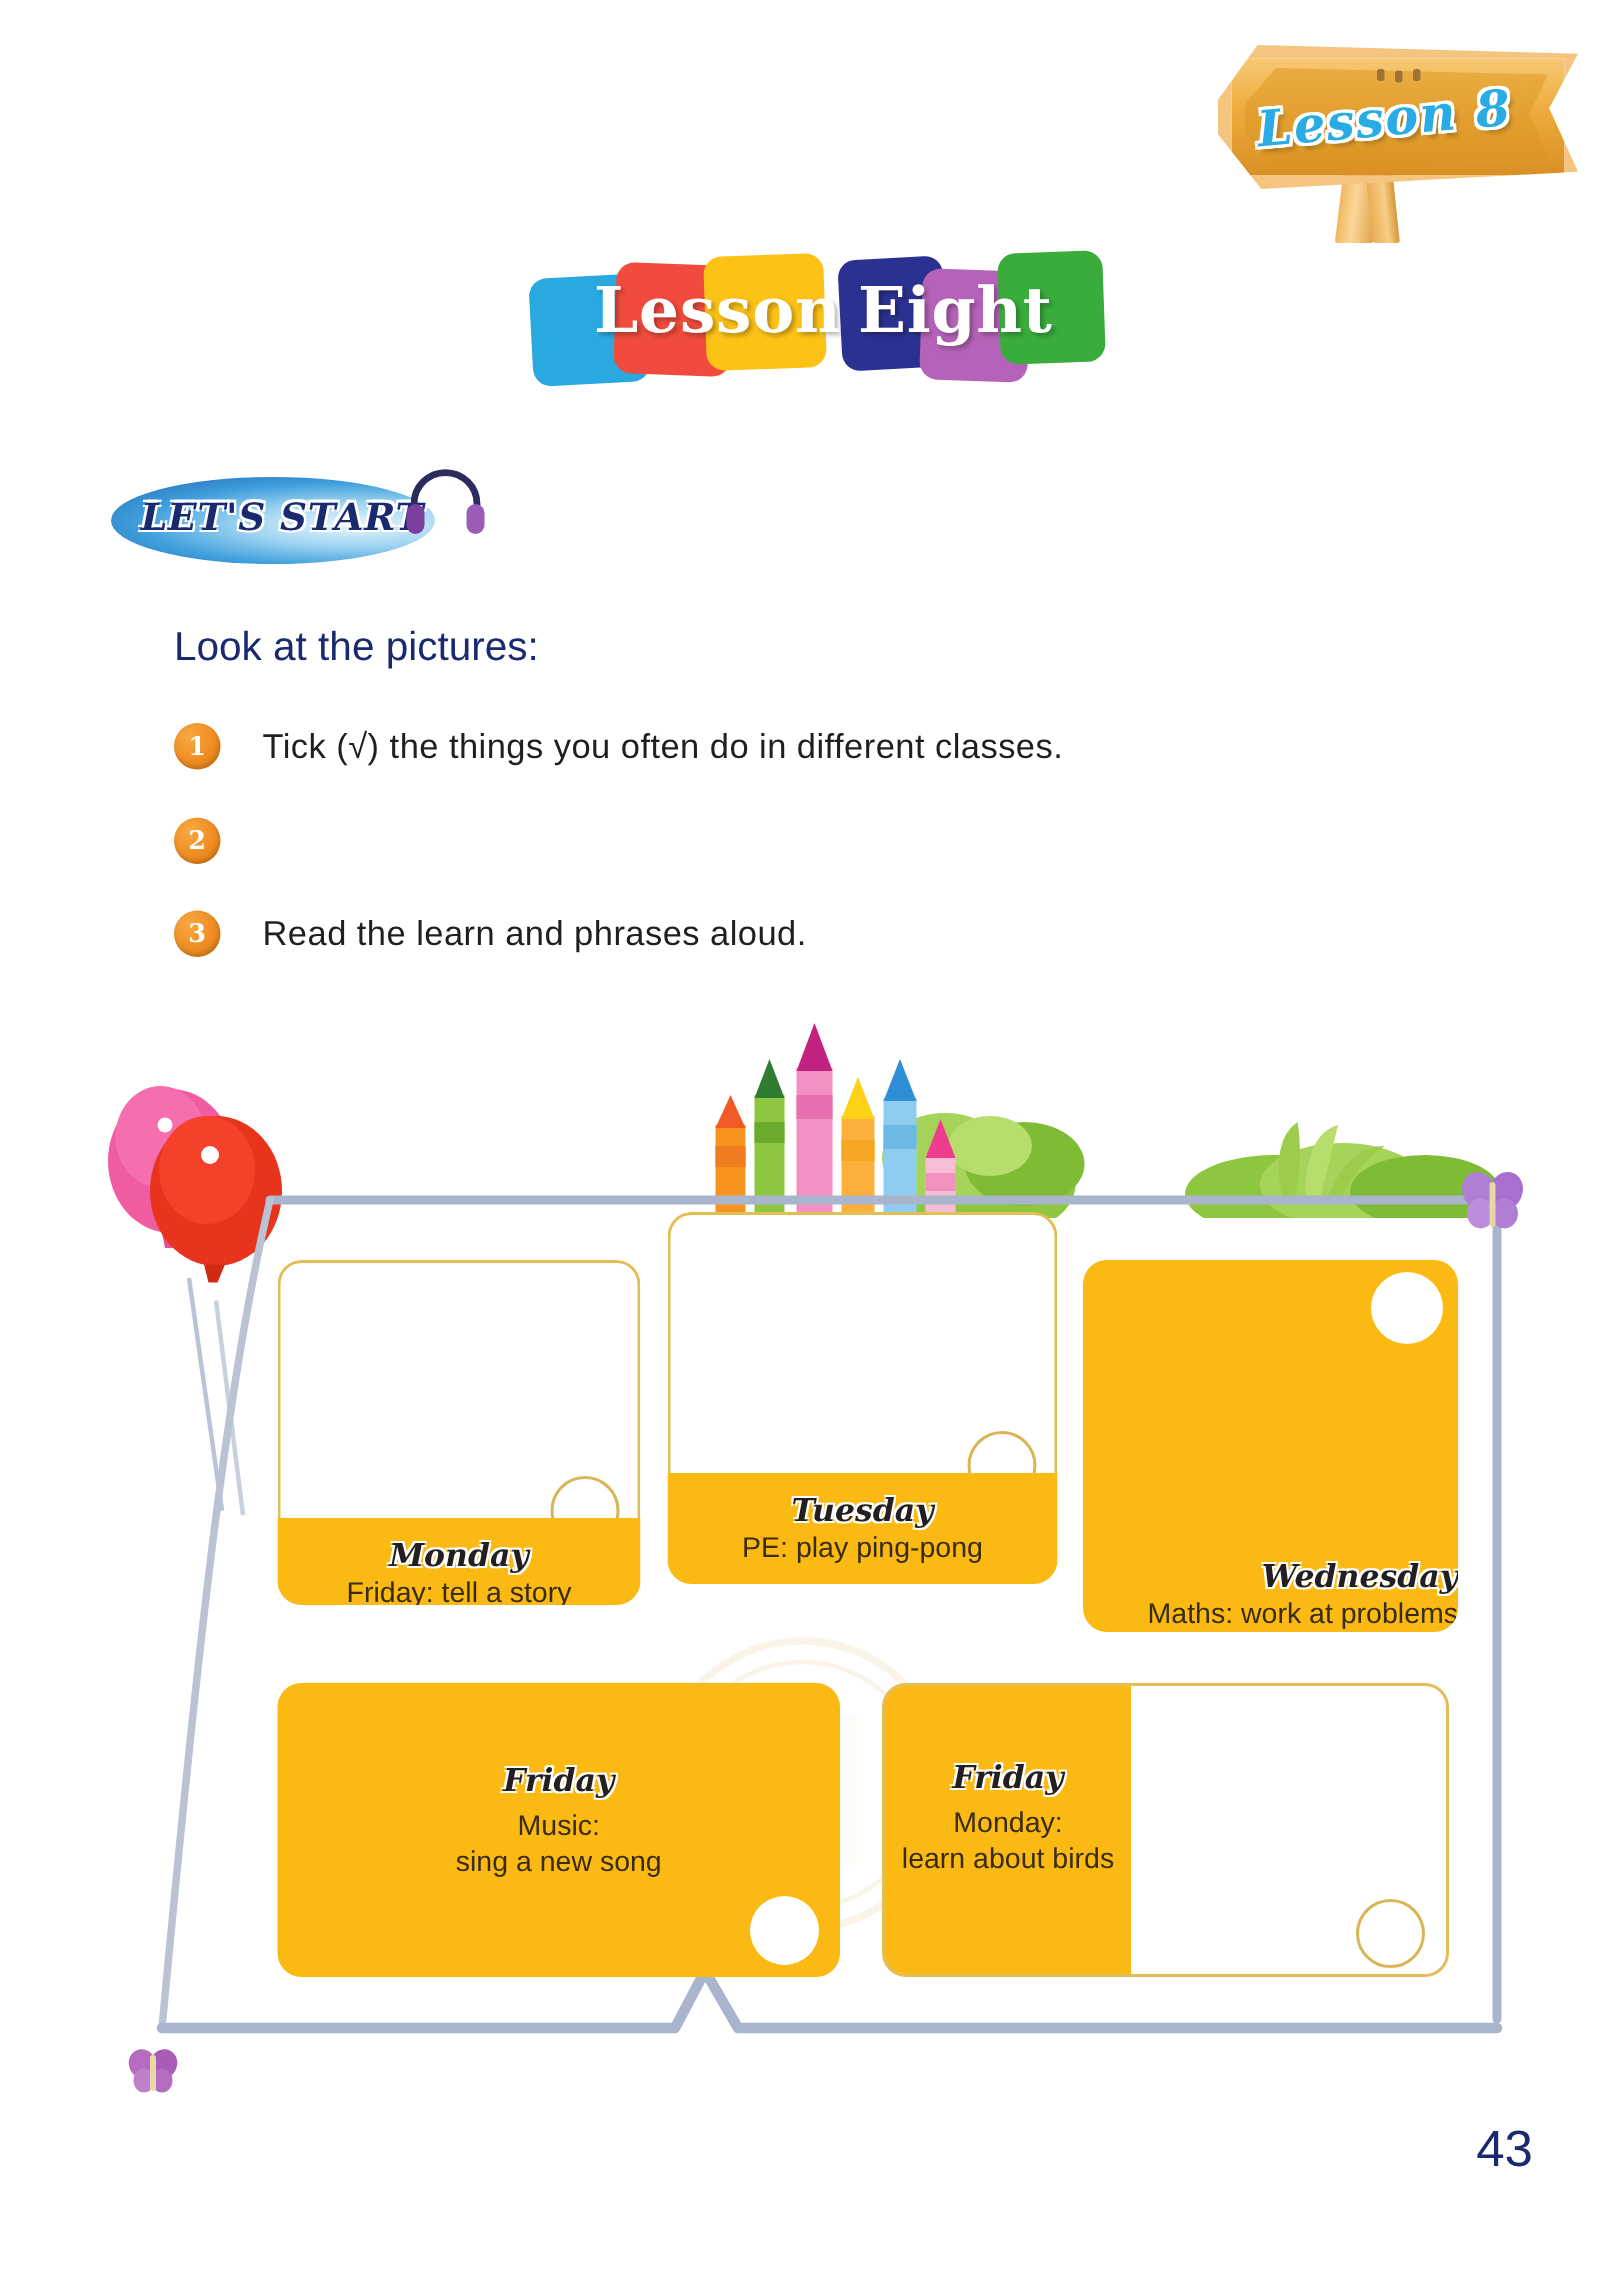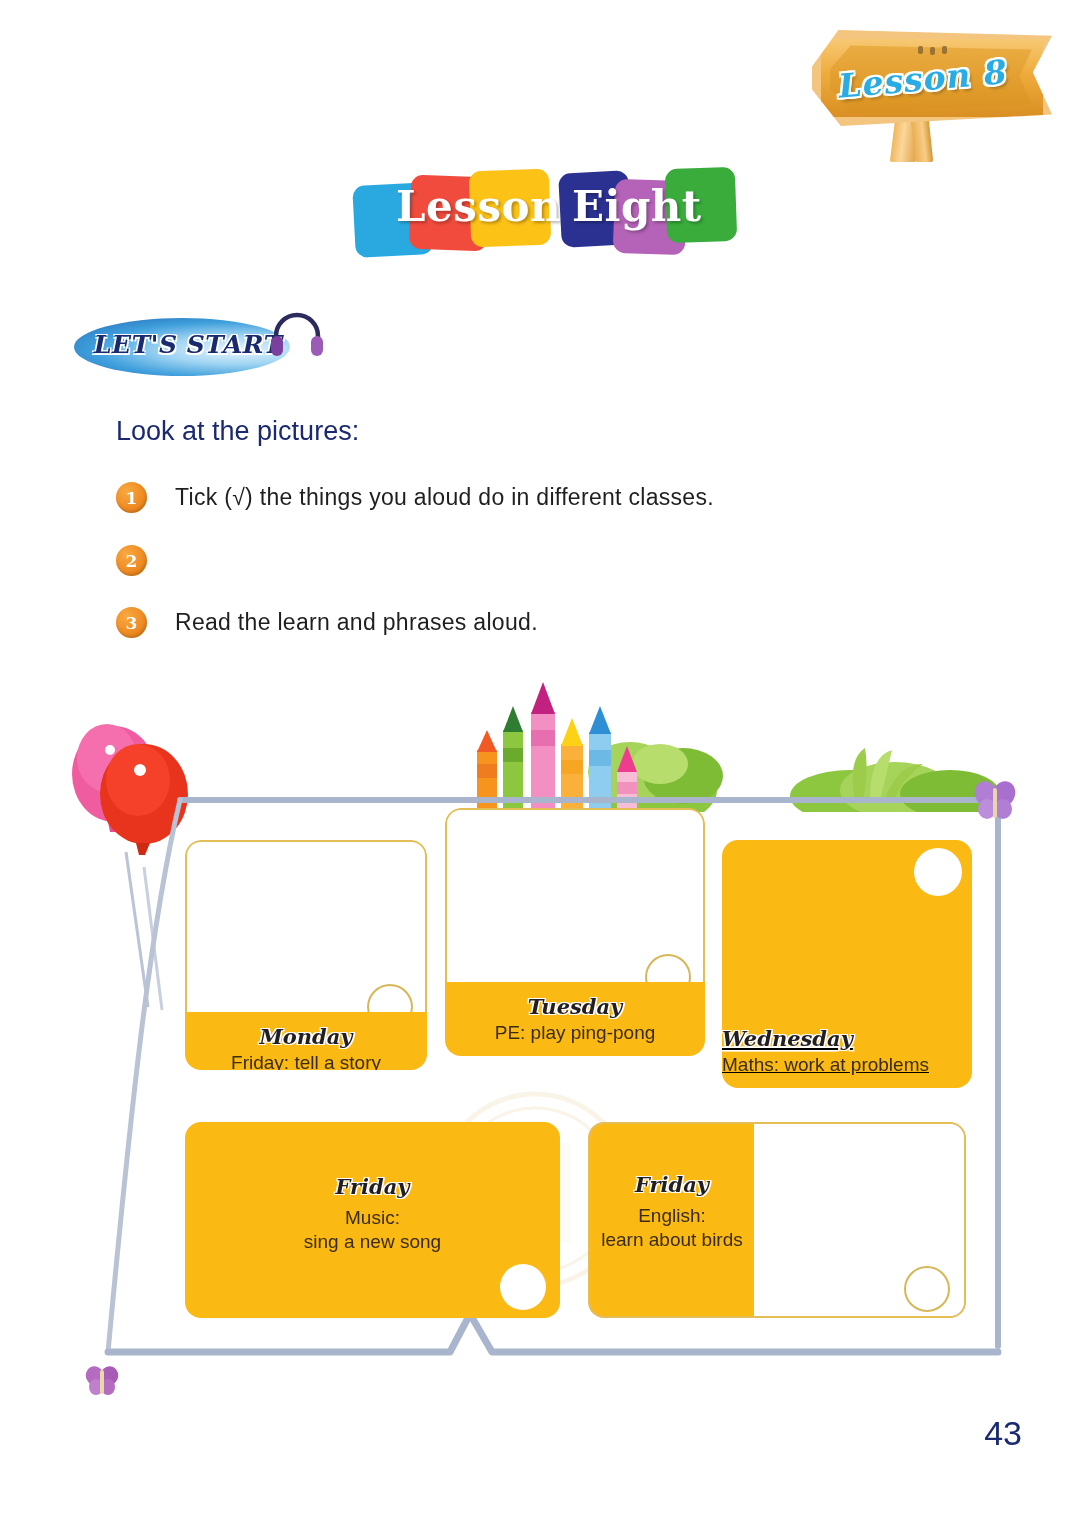--- a/index.html
+++ b/index.html
@@ -133,21 +133,21 @@
       <path d="M6 36 V26 a21 21 0 0 1 42 0 V36" fill="none" stroke="#2b2b5e" stroke-width="4.5" stroke-linecap="round"></path>
       <rect x="1" y="26" width="12" height="20" rx="6" fill="#7b3f9d"></rect>
       <rect x="41" y="26" width="12" height="20" rx="6" fill="#9b5cb8"></rect>
     </svg>
   </div>
 
   <div class="look-title">Look at the pictures:</div>
 
   <div class="instr" style="top:482px;">
     <div class="num-badge">1</div>
-    <div class="instr-text">Tick (√) the things you aloud do in different classes.</div>
+    <div class="instr-text">Tick (√) the things you often do in different classes.</div>
   </div>
   <div class="instr" style="top:545px;">
     <div class="num-badge">2</div>
   </div>
   <div class="instr" style="top:607px;">
     <div class="num-badge">3</div>
     <div class="instr-text">Read the learn and phrases aloud.</div>
   </div>
 
   <svg style="position:absolute;left:455px;top:672px;width:560px;height:140px;" viewBox="0 0 560 140">
@@ -260,40 +260,40 @@
       <div class="tick-circle tick-open" style="right:12px;bottom:-18px;width:46px;height:46px;"></div>
     </div>
     <div class="card-foot" style="height:74px;">
       <div class="day">Tuesday</div>
       <div class="subj">PE: play ping-pong</div>
     </div>
   </div>
 
   <div class="card" style="left:722px;top:840px;width:250px;height:248px;background:#fbb913;">
     <div class="tick-circle tick-white" style="right:10px;top:8px;width:48px;height:48px;"></div>
-    <div style="position:absolute;left:0;right:0;bottom:12px;text-align:left;text-decoration:underline;">
+    <div style="position:absolute;left:0;right:0;bottom:0;text-align:right;">
       <div class="day">Wednesday</div>
       <div class="subj">Maths: work at problems</div>
     </div>
   </div>
 
   <div class="card" style="left:185px;top:1122px;width:375px;height:196px;background:#fbb913;">
     <div class="tick-circle tick-white" style="right:14px;bottom:8px;width:46px;height:46px;"></div>
     <div style="position:absolute;left:0;right:0;top:52px;text-align:center;">
       <div class="day">Friday</div>
       <div class="subj" style="margin-top:8px;">Music:</div>
       <div class="subj" style="margin-top:2px;">sing a new song</div>
     </div>
   </div>
 
   <div class="card" style="left:588px;top:1122px;width:378px;height:196px;background:#f0abfc;border:2px solid #e3be55;">
     <div style="position:absolute;left:0;top:0;width:164px;height:100%;background:#fbb913;">
       <div style="position:absolute;left:0;right:0;top:48px;text-align:center;">
         <div class="day">Friday</div>
-        <div class="subj" style="margin-top:8px;">English:</div>
+        <div class="subj" style="margin-top:8px;">Monday:</div>
         <div class="subj" style="margin-top:2px;">learn about birds</div>
       </div>
     </div>
     <div style="position:absolute;left:164px;top:0;right:0;height:100%;background:#fff;"></div>
     <div class="tick-circle tick-open" style="right:14px;bottom:4px;width:46px;height:46px;"></div>
   </div>
 
   <div class="pagenum">43</div>
 
 </div>

